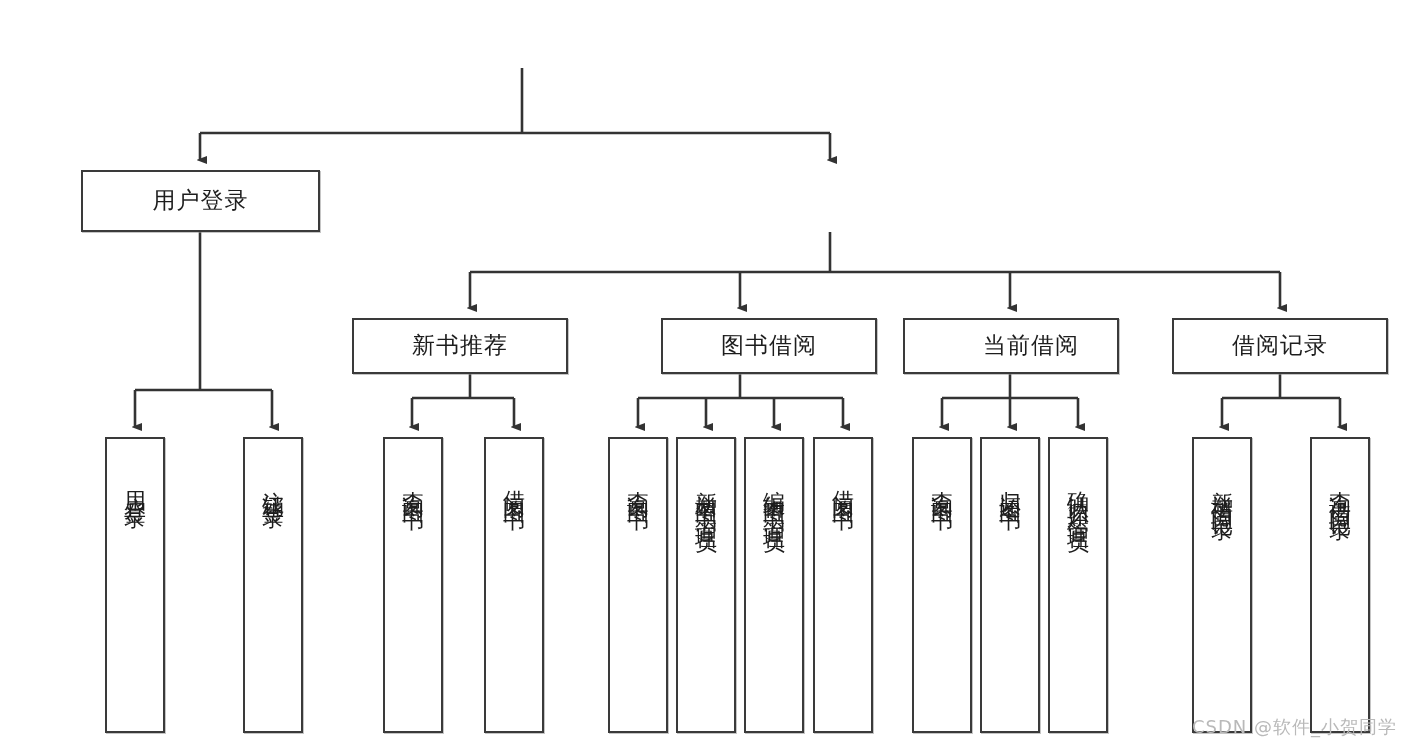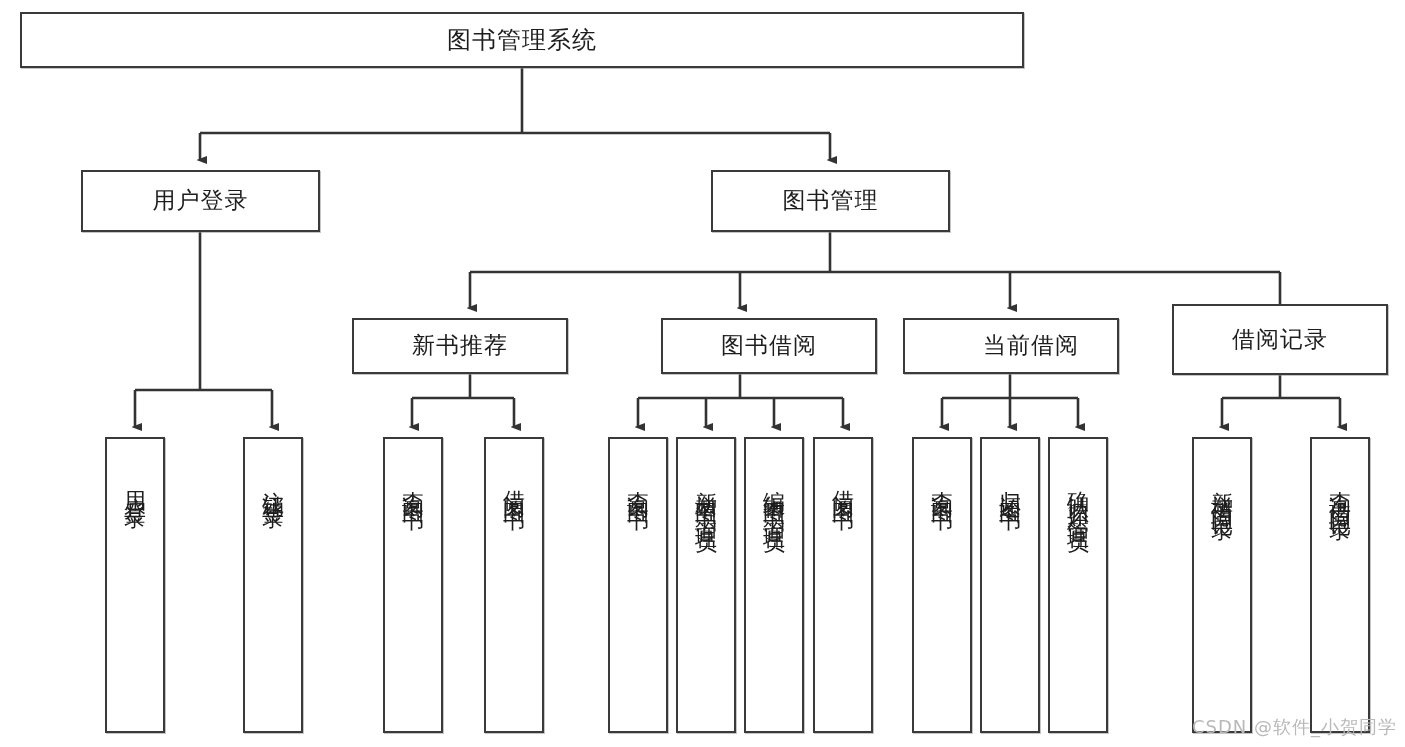--- a/index.html
+++ b/index.html
@@ -115,41 +115,35 @@
       <path d="M1010,398 L1010,427" marker-end="url(#arrow)"></path>
       <path d="M1078,398 L1078,427" marker-end="url(#arrow)"></path>
 
       <path d="M1280,374 L1280,398"></path>
       <path d="M1222,398 L1340,398"></path>
       <path d="M1222,398 L1222,427" marker-end="url(#arrow)"></path>
       <path d="M1340,398 L1340,427" marker-end="url(#arrow)"></path>
     </g>
   </svg>
 
-  <div class="node horizontal root" style="left:20px; top:12px; width:1004px; height:56px;">
-    <span>图书管理系统</span>
-  </div>
 
   <div class="node horizontal" style="left:81px; top:170px; width:239px; height:62px;">
     <span>用户登录</span>
-  </div>
-  <div class="node horizontal" style="left:711px; top:170px; width:239px; height:62px;">
-    <span>图书管理</span>
   </div>
 
   <div class="node horizontal" style="left:352px; top:318px; width:216px; height:56px;">
     <span>新书推荐</span>
   </div>
   <div class="node horizontal" style="left:633px; top:318px; width:216px; height:56px;margin-left:28px;">
     <span>图书借阅</span>
   </div>
   <div class="node horizontal" style="left:903px; top:318px; width:216px; height:56px;padding-left:40px;">
     <span>当前借阅</span>
   </div>
-  <div class="node horizontal" style="left:1172px; top:304px; width:216px; height:71px;">
+  <div class="node horizontal" style="left:1172px; top:318px; width:216px; height:56px;">
     <span>借阅记录</span>
   </div>
 
   <div class="node vertical" style="left:105px; top:437px; width:60px; height:296px;">
     <span class="vlabel">用户登录</span>
   </div>
   <div class="node vertical" style="left:243px; top:437px; width:60px; height:296px;">
     <span class="vlabel">注销登录</span>
   </div>
 

